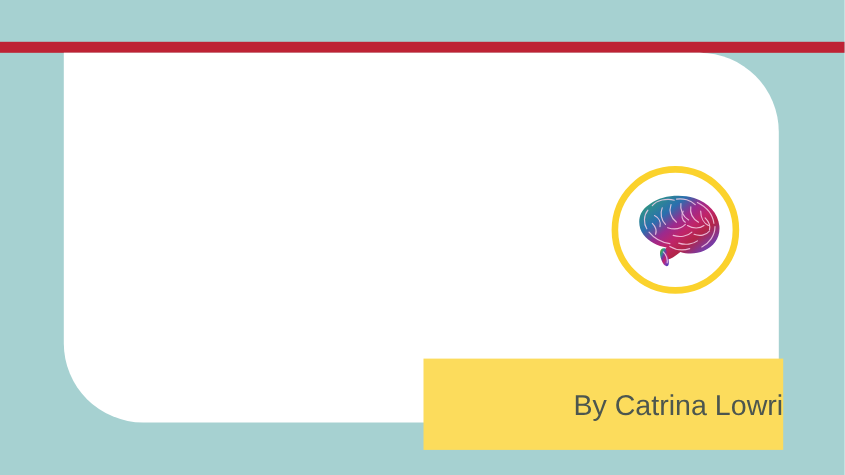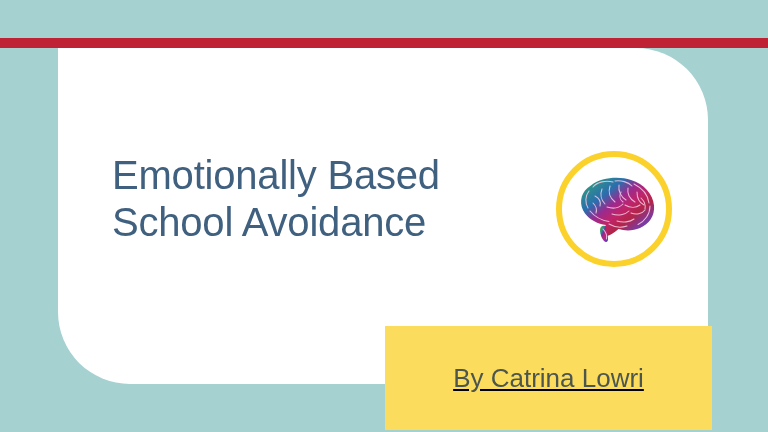--- a/index.html
+++ b/index.html
@@ -87,48 +87,43 @@
     width: 87px;
     height: 70px;
   }
 
   
   #byline-banner {
     position: absolute;
     left: 385px;
     top: 326px;
     width: 327px;
-    height: 104px;
+    height: 83px;
     background: #fcdc5c;
     display: flex;
     align-items: center;
-    justify-content: center;
-    text-decoration: underline;
+    justify-content: flex-end;
   }
   #byline-text {
     color: #4c564f;
     font-size: 26px;
     line-height: 30px;
     font-weight: 400;
     white-space: nowrap;
   }
 </style>
 </head>
 <body>
 
 <div id="slide">
 
   <div id="red-rule"></div>
 
   <div id="white-card"></div>
 
-  <div id="title-block">
-    <span class="title-line">Emotionally Based</span>
-    <span class="title-line">School Avoidance</span>
-  </div>
 
   <div id="brain-badge">
     <div id="brain-ring"></div>
     <svg id="brain-icon" viewBox="0 0 174 140" aria-label="brain">
       <defs>
         <linearGradient id="brainGrad" x1="0" y1="0" x2="1" y2="1">
           <stop offset="0%" stop-color="#4fa03a"></stop>
           <stop offset="14%" stop-color="#2f8f8c"></stop>
           <stop offset="30%" stop-color="#2a6fae"></stop>
           <stop offset="44%" stop-color="#9b2a8e"></stop>

